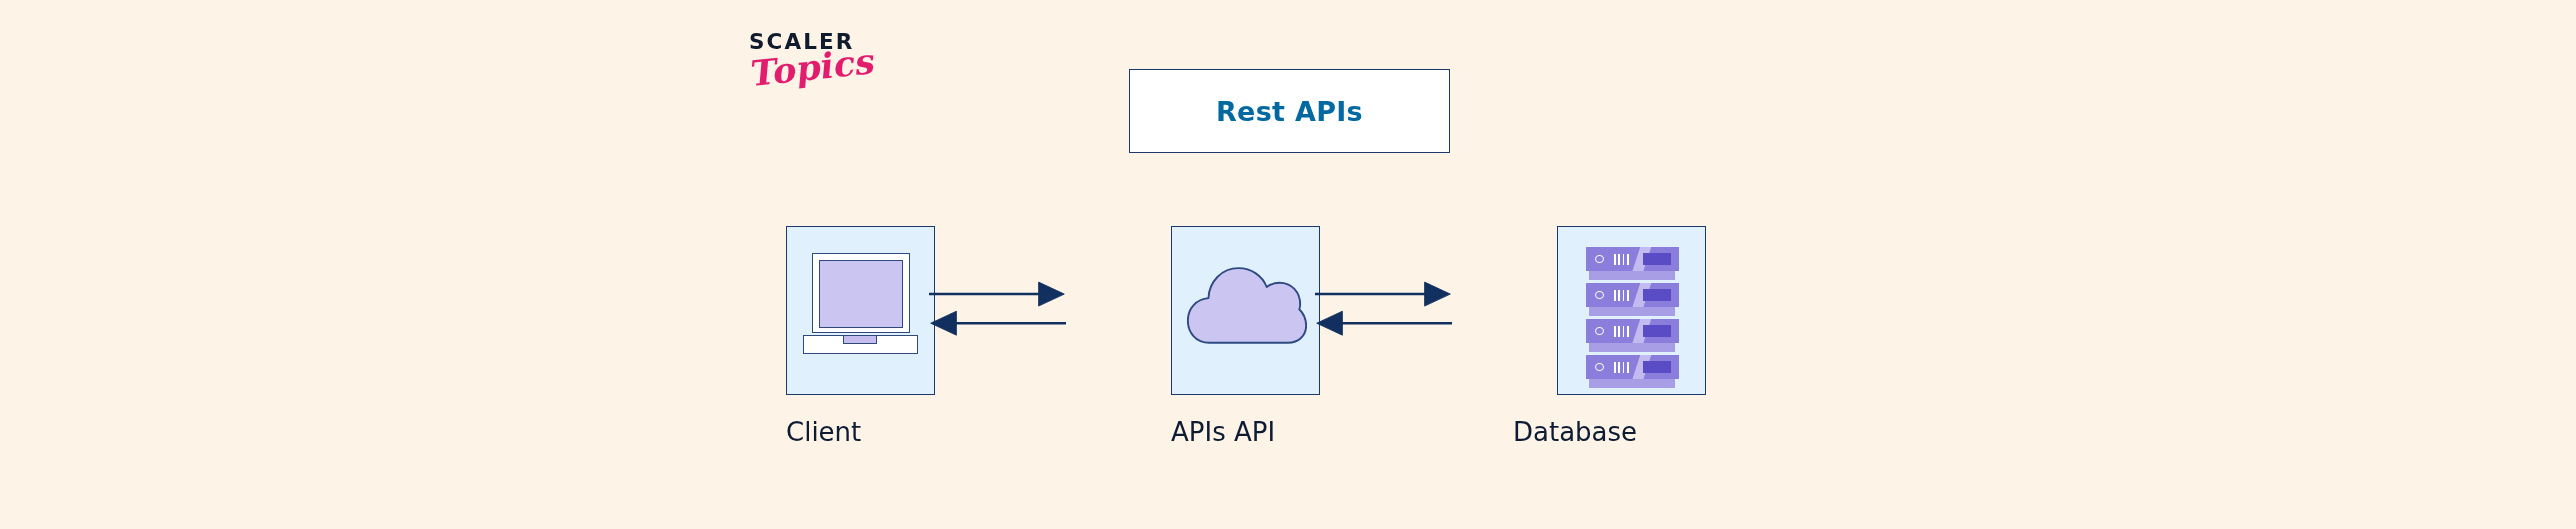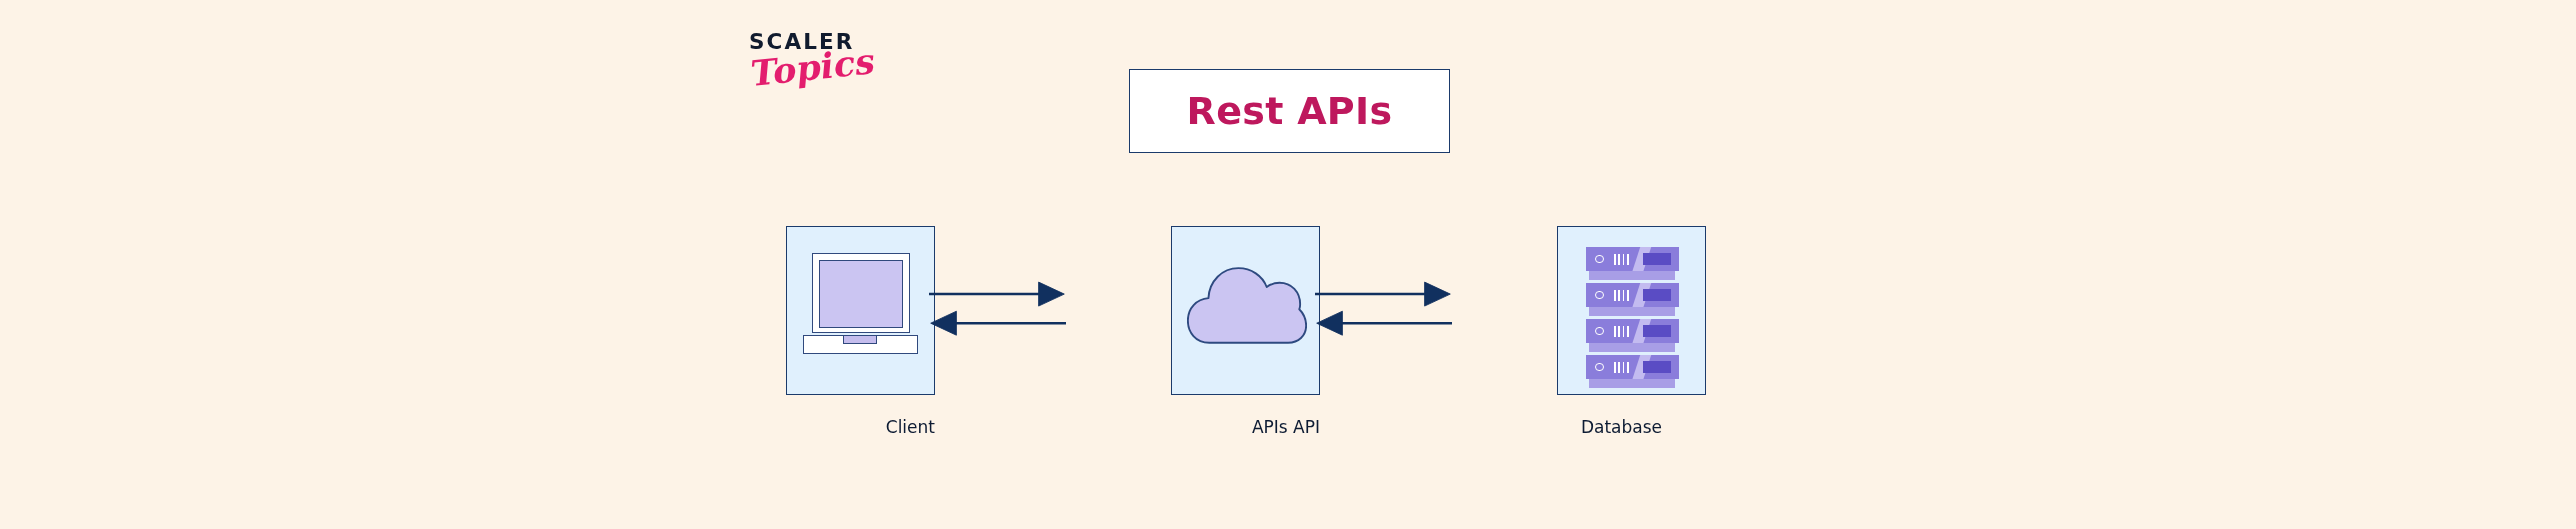--- a/index.html
+++ b/index.html
@@ -64,22 +64,22 @@
     background: #ffffff;
     border: 1.7px solid #1b3a6b;
     box-sizing: border-box;
     display: flex;
     align-items: center;
     justify-content: center;
   }
   .title-text {
     font-family: "DejaVu Sans", sans-serif;
     font-weight: 700;
-    font-size: 38px;
-    color: #be185d;
+    font-size: 27px;
+    color: #0369a1;
     letter-spacing: 0.3px;
     white-space: nowrap;
   }
 
   
   .node-box {
     position: absolute;
     top: 226px;
     width: 149px;
     height: 169px;
@@ -88,23 +88,23 @@
     box-sizing: border-box;
   }
   #node-client { left: 786px; }
   #node-api    { left: 1171px; }
   #node-db     { left: 1557px; }
 
   .node-label {
     position: absolute;
     top: 417px;
     width: 149px;
-    text-align: right;
+    text-align: left;
     font-family: "DejaVu Sans", sans-serif;
-    font-size: 17px;
+    font-size: 26px;
     color: #0d1b33;
     white-space: nowrap;
   }
   #label-client { left: 786px; }
   #label-api    { left: 1171px; }
   #label-db     { left: 1513px; }
 
   
   .laptop {
     position: absolute;

